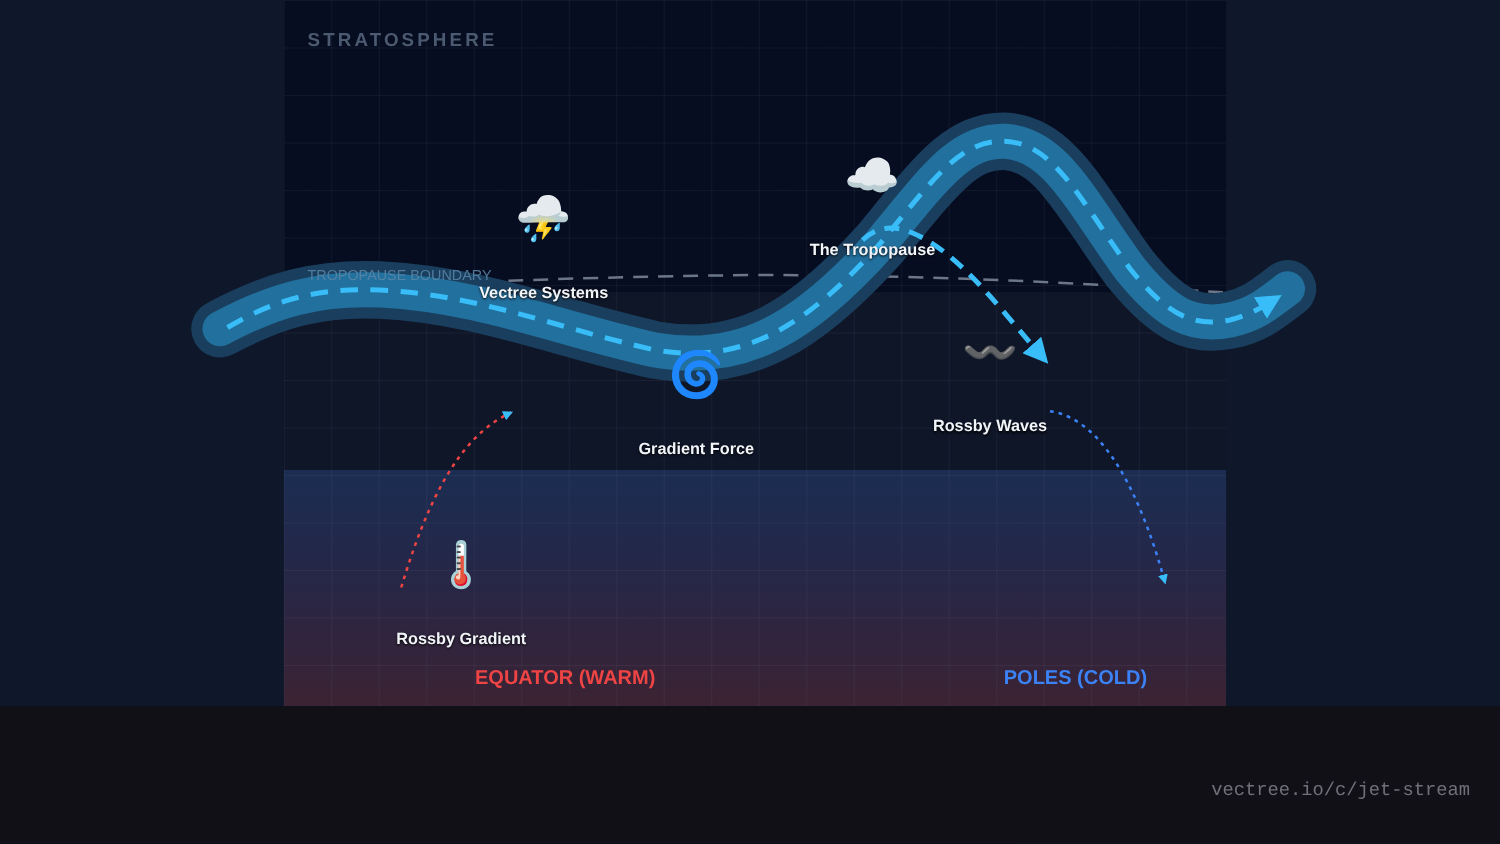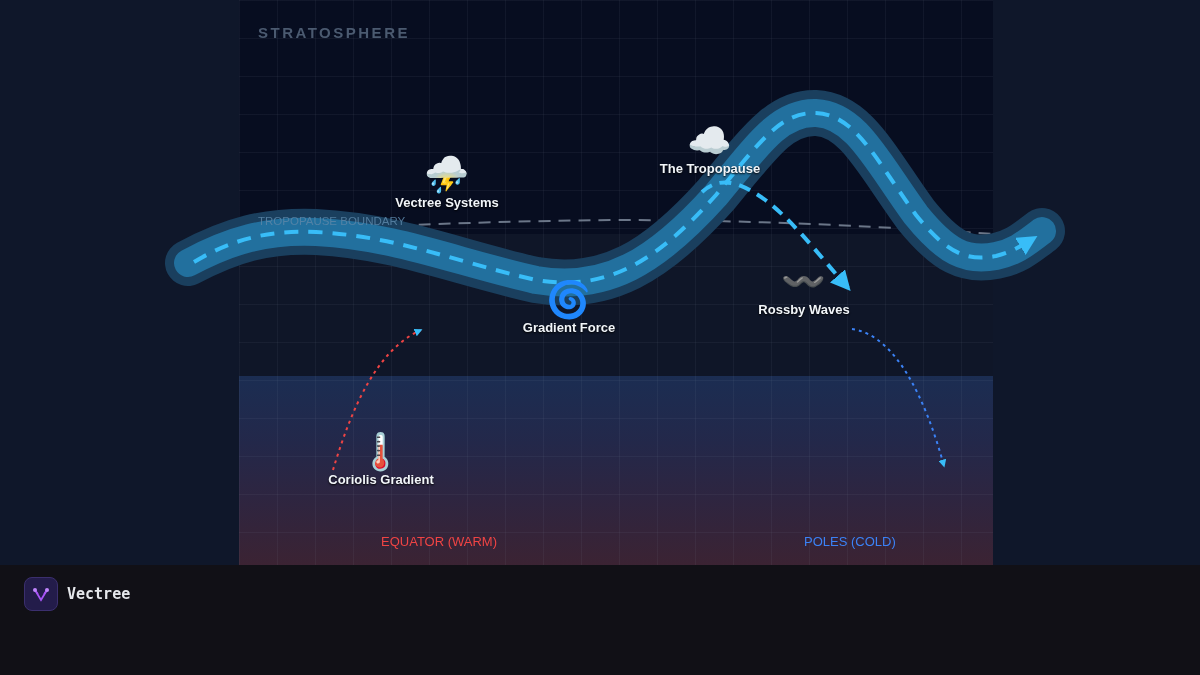--- a/index.html
+++ b/index.html
@@ -2,42 +2,42 @@
 <html><head>
 <meta charset="utf-8">
 <style>
   html, body { margin: 0; padding: 0; }
   body {
     width: 1200px; height: 675px; overflow: hidden;
     background: #0f172a;
     font-family: "Liberation Sans", sans-serif;
     position: relative;
   }
-  .stage { position: absolute; left: 16px; top: 0; width: 1004px; height: 565px; background: #0f172a; }
+  .stage { position: absolute; left: 4px; top: 0; width: 1004px; height: 565px; background: #0f172a; }
   .panel { position: absolute; left: 223px; top: 0; width: 754px; height: 565px; background: #111827; overflow: hidden; }
   .panel .strat { position: absolute; left: 0; top: 0; width: 754px; height: 234px; background: #070d20; }
   .panel .mid { position: absolute; left: 0; top: 234px; width: 754px; height: 142px; background: #0f1628; }
   .panel .tropo { position: absolute; left: 0; top: 376px; width: 754px; height: 189px;
     background: linear-gradient(180deg, #1b2d52 0%, #23284a 35%, #2e2540 65%, #3b2333 100%); }
   .panel .grid { position: absolute; inset: 0;
     background-image:
       linear-gradient(to right, rgba(148,163,184,0.07) 1px, transparent 1px),
       linear-gradient(to bottom, rgba(148,163,184,0.07) 1px, transparent 1px);
     background-size: 38px 38px; background-position: 0 0; }
   .zone-label { position: absolute; font-weight: bold; letter-spacing: 2.5px; font-size: 15px; color: #4b5a70; }
   .strat-label { left: 242px; top: 24px; }
   .tropo-label { left: 242px; top: 504px; color: #5a5870; font-size: 15px; letter-spacing: 2.2px; }
   .tp-label { position: absolute; left: 242px; top: 215px; font-size: 11.5px; font-weight: normal; color: #5b86a8; opacity: 0.85; }
-  .pole-label { position: absolute; font-size: 13px; font-weight: normal; }
+  .pole-label { position: absolute; font-size: 16px; font-weight: bold; margin-left: 11px; }
   .eq { left: 365px; top: 534px; color: #ef4444; }
   .poles { left: 788px; top: 534px; color: #3b82f6; text-align: center; }
   svg.overlay { position: absolute; left: 0; top: 0; width: 1200px; height: 565px; }
   .node { position: absolute; text-align: center; transform: translateX(-50%); }
   .node .icon { font-size: 36px; line-height: 40px; display: block; }
-  .node .lbl { display: block; font-size: 13px; font-weight: bold; color: #f1f5f9; white-space: nowrap; text-shadow: 0 1px 2px #000; }
+  .node .lbl { display: block; font-size: 13px; font-weight: bold; color: #f1f5f9; white-space: nowrap; text-shadow: 0 1px 2px #000; margin-top: 31px; }
   .footer { position: absolute; left: 0; top: 565px; width: 1200px; height: 110px; background: #111016; }
   .brand { position: absolute; left: 24px; top: 12px; display: flex; align-items: center; gap: 9px; }
   .logo { width: 32px; height: 32px; border-radius: 8px; background: #231c4a; border: 1px solid #3b2f6e; display: flex; align-items: center; justify-content: center; }
   .brand-name { font-family: "DejaVu Sans Mono", monospace; font-size: 15px; font-weight: bold; color: #e5e7eb; }
   .title { position: absolute; left: 24px; top: 46px; font-family: "DejaVu Sans Mono", monospace; font-weight: bold; font-size: 37px; color: #ffffff; letter-spacing: -0.5px; }
   .url { position: absolute; right: 24px; top: 59px; font-family: "Liberation Mono", monospace; font-size: 15px; color: #70707a; }
 </style>
 </head>
 <body>
 
@@ -95,29 +95,19 @@
     <span class="lbl">Gradient Force</span>
   </div>
 
   <div class="node" style="left:788px; top:262px;">
     <span class="icon">〰️</span>
     <span class="lbl">Rossby Waves</span>
   </div>
 
   <div class="node" style="left:365px; top:432px;">
     <span class="icon">🌡️</span>
-    <span class="lbl">Coriolis Gradient</span>
+    <span class="lbl">Rossby Gradient</span>
   </div>
 </div>
 
 <div class="footer">
-  <div class="brand">
-    <div class="logo">
-      <svg width="20" height="20" viewBox="0 0 20 20">
-        <path d="M4,6 L10,16 L16,6" fill="none" stroke="#a855f7" stroke-width="1.8"></path>
-        <path d="M4,6 L7,10 M16,6 L13,10" fill="none" stroke="#a855f7" stroke-width="1.4"></path>
-        <circle cx="4" cy="6" r="2" fill="#c084fc"></circle>
-        <circle cx="16" cy="6" r="2" fill="#c084fc"></circle>
-      </svg>
-    </div>
-    <span class="brand-name">Vectree</span>
-  </div>
+  <div class="url">vectree.io/c/jet-stream</div>
 </div>
 
 </body></html>

